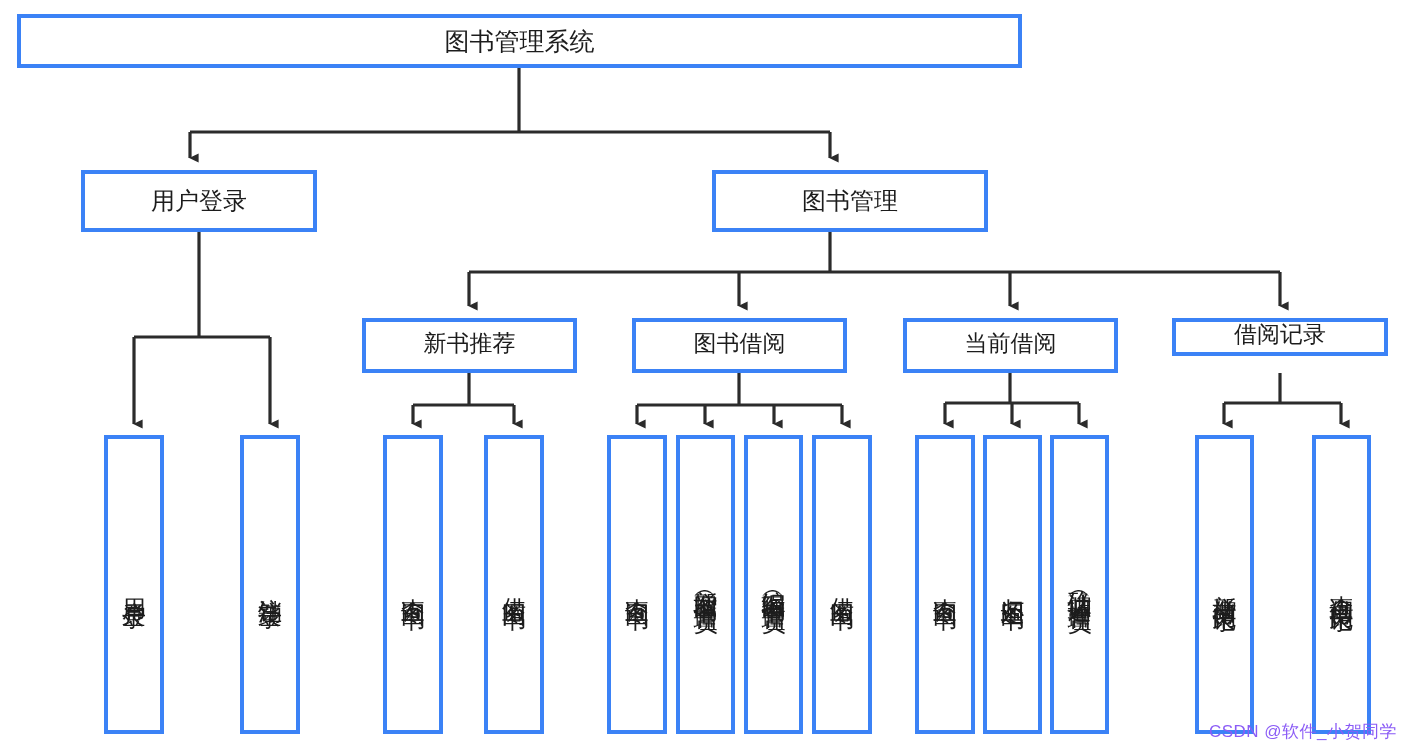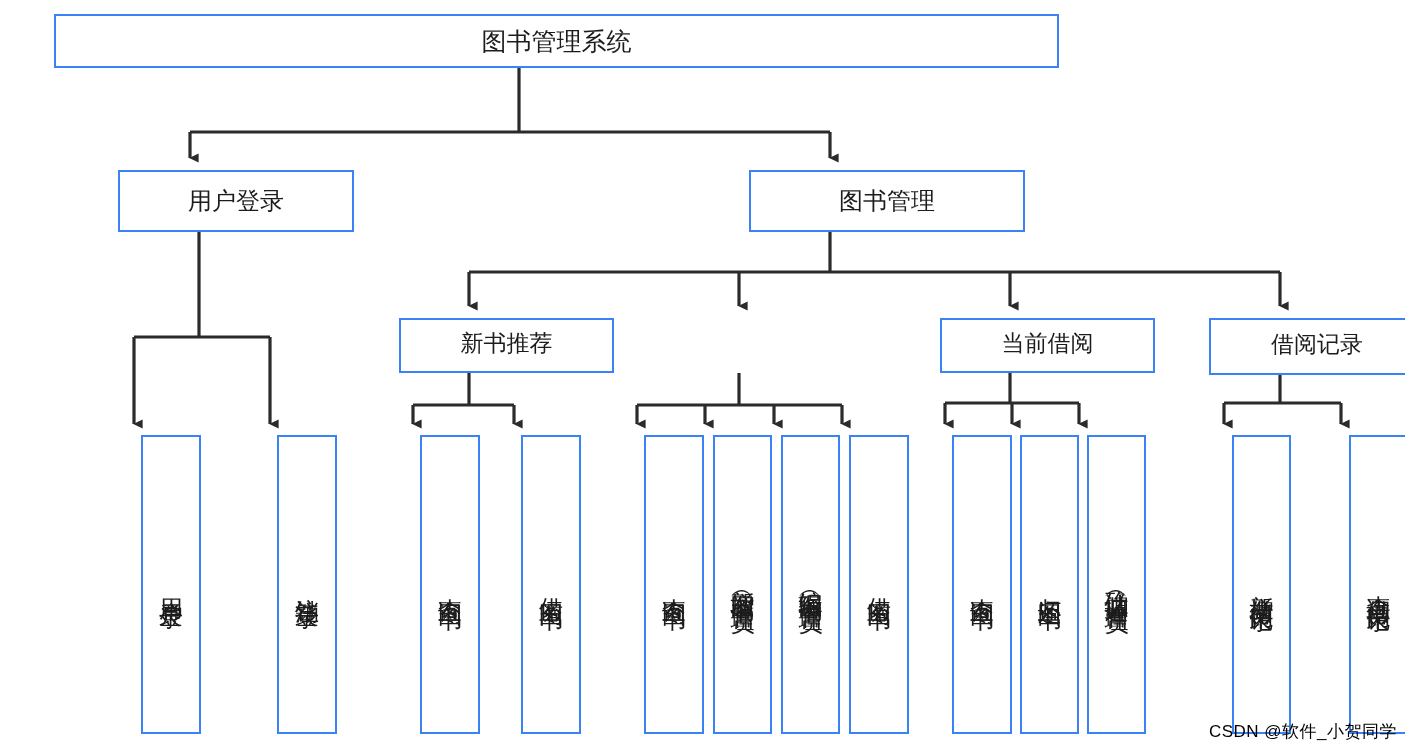--- a/index.html
+++ b/index.html
@@ -21,27 +21,26 @@
     position: absolute;
     left: 0;
     top: 0;
     width: 1405px;
     height: 747px;
     pointer-events: none;
   }
   .node {
     position: absolute;
     box-sizing: border-box;
-    border: 2px solid #3b82f6;
+    border: 4px solid #3b82f6;
     background: #ffffff;
     display: flex;
     align-items: center;
     justify-content: center;
     color: #1c1c1c;
-    margin-left: 37px;
   }
   .node .label {
     display: block;
     text-align: center;
     line-height: 1.12;
   }
   .node-root .label {
     font-size: 25px;
   }
   .node-l2 .label {
@@ -61,21 +60,21 @@
     font-size: 24px;
     letter-spacing: 3px;
     line-height: 1;
     white-space: nowrap;
   }
   #watermark {
     position: absolute;
     right: 8px;
     bottom: 4px;
     font-size: 17px;
-    color: #000000;
+    color: #8b5cf6;
     letter-spacing: 0.5px;
     white-space: nowrap;
   }
 </style>
 </head>
 <body>
 
 <div id="diagram-root">
 
   <svg id="edge-layer" viewBox="0 0 1405 747" width="1405" height="747" xmlns="http://www.w3.org/2000/svg">
@@ -135,24 +134,27 @@
   <div class="node node-l2" style="left:81px; top:170px; width:236px; height:62px;">
     <span class="label">用户登录</span>
   </div>
   <div class="node node-l2" style="left:712px; top:170px; width:276px; height:62px;">
     <span class="label">图书管理</span>
   </div>
 
   <div class="node node-l3" style="left:362px; top:318px; width:215px; height:55px;">
     <span class="label">新书推荐</span>
   </div>
+  <div class="node node-l3" style="left:632px; top:318px; width:215px; height:55px;">
+    <span class="label">图书借阅</span>
+  </div>
   <div class="node node-l3" style="left:903px; top:318px; width:215px; height:55px;">
     <span class="label">当前借阅</span>
   </div>
-  <div class="node node-l3" style="left:1172px; top:318px; width:216px; height:57px;">
+  <div class="node node-l3" style="left:1172px; top:318px; width:216px; height:38px;">
     <span class="label">借阅记录</span>
   </div>
 
   <div class="node node-leaf" style="left:104px; top:435px; width:60px; height:299px;">
     <span class="label">用户登录</span>
   </div>
   <div class="node node-leaf" style="left:240px; top:435px; width:60px; height:299px;">
     <span class="label">注销登录</span>
   </div>
 

